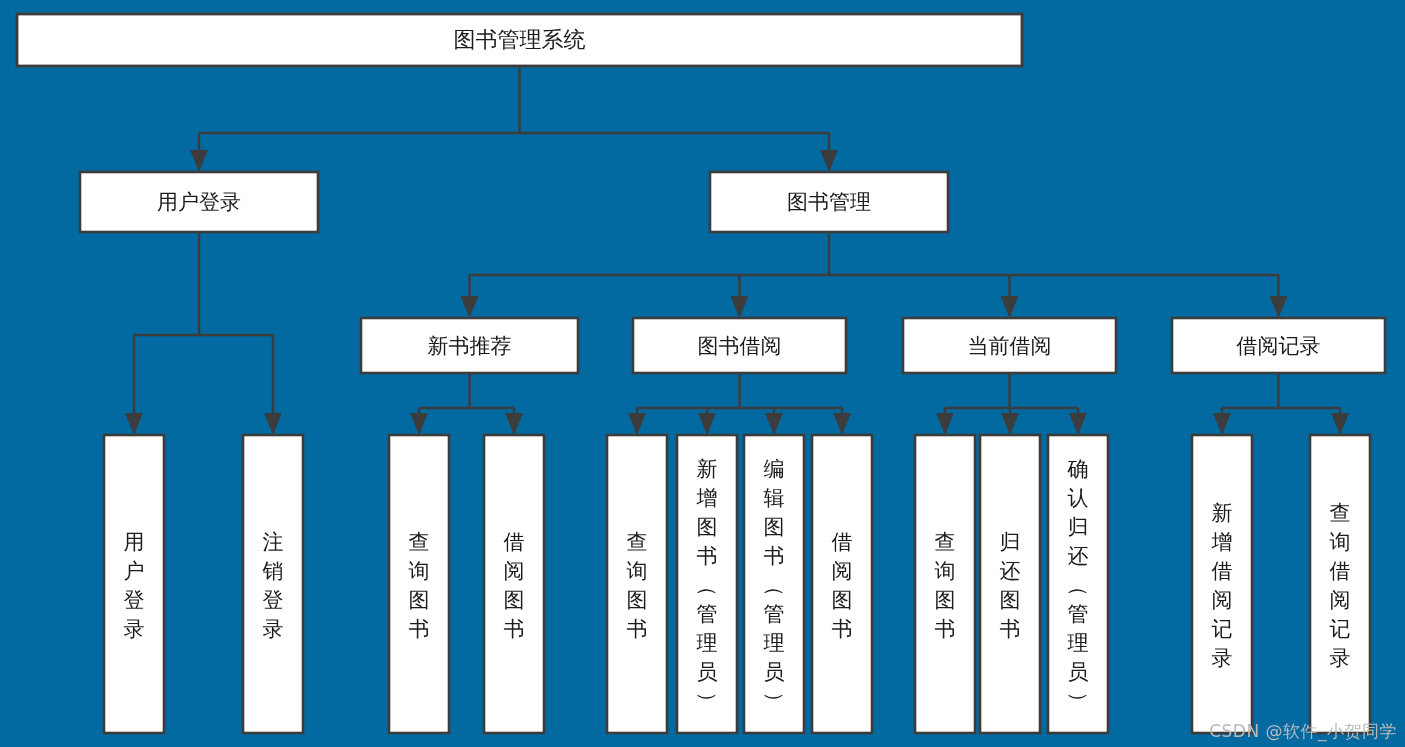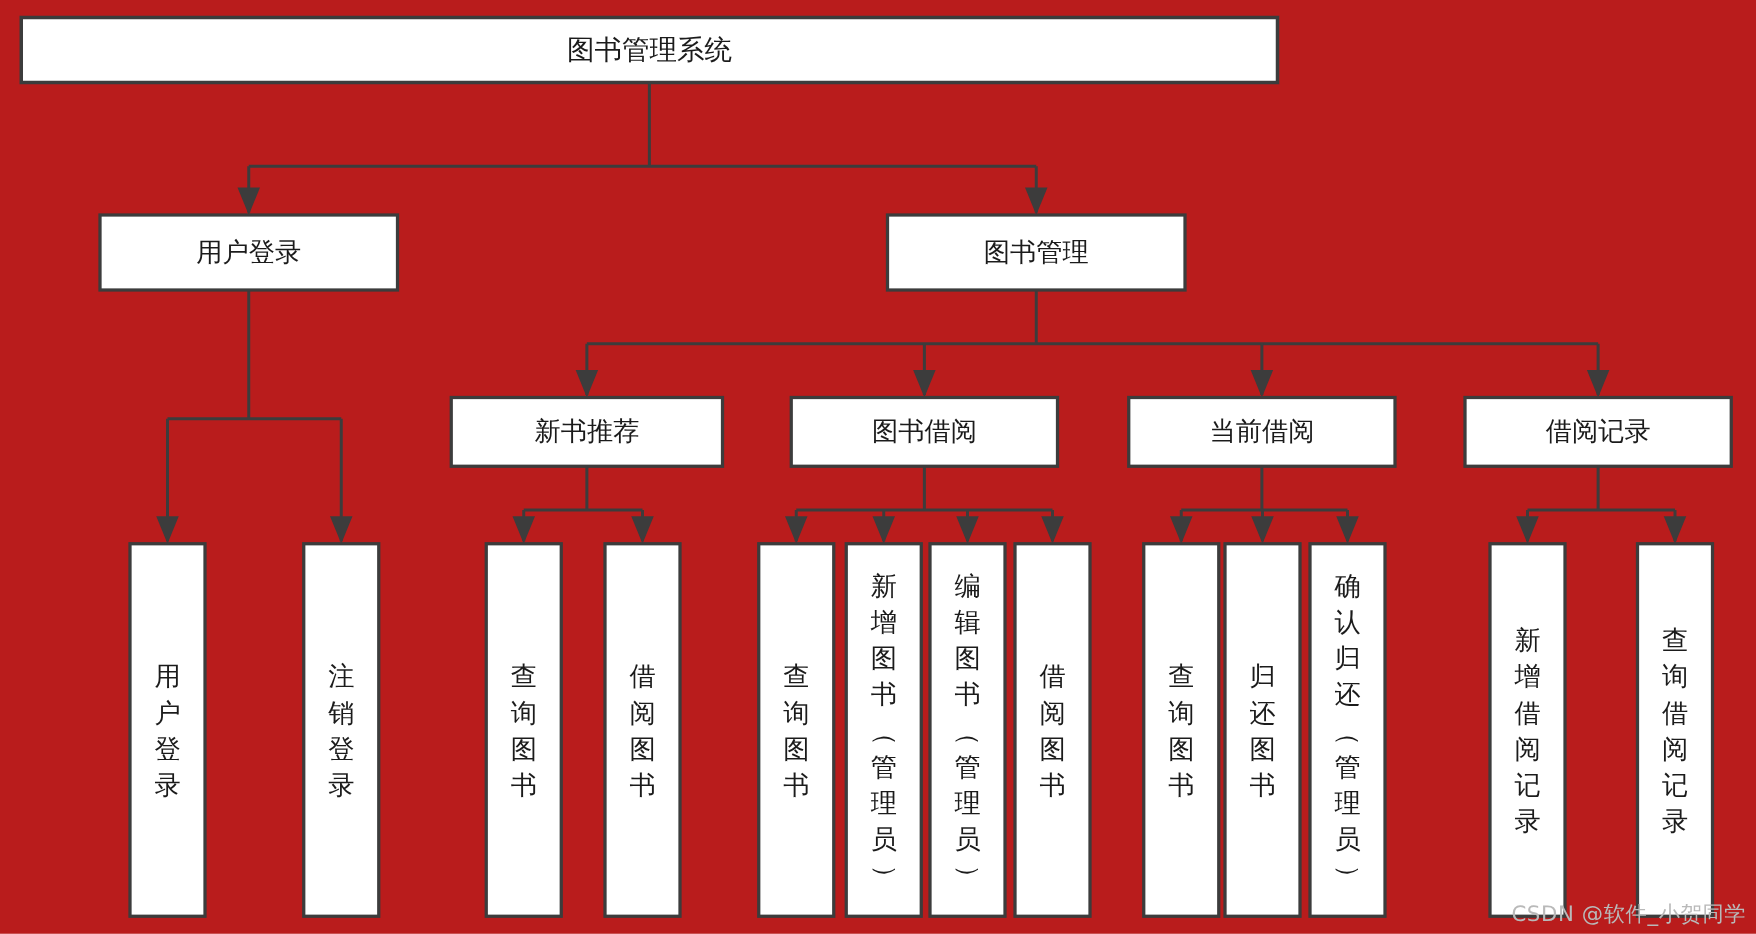--- a/index.html
+++ b/index.html
@@ -11,21 +11,21 @@
   body {
     width: 1405px;
     height: 747px;
     overflow: hidden;
     font-family: "DejaVu Sans", "Liberation Sans", sans-serif;
   }
   #diagram-root {
     position: relative;
     width: 1405px;
     height: 747px;
-    background: #b91c1c;
+    background: #0369a1;
   }
   svg.diagram-canvas {
     position: absolute;
     left: 0;
     top: 0;
     width: 1405px;
     height: 747px;
     display: block;
   }
   .node-box {

